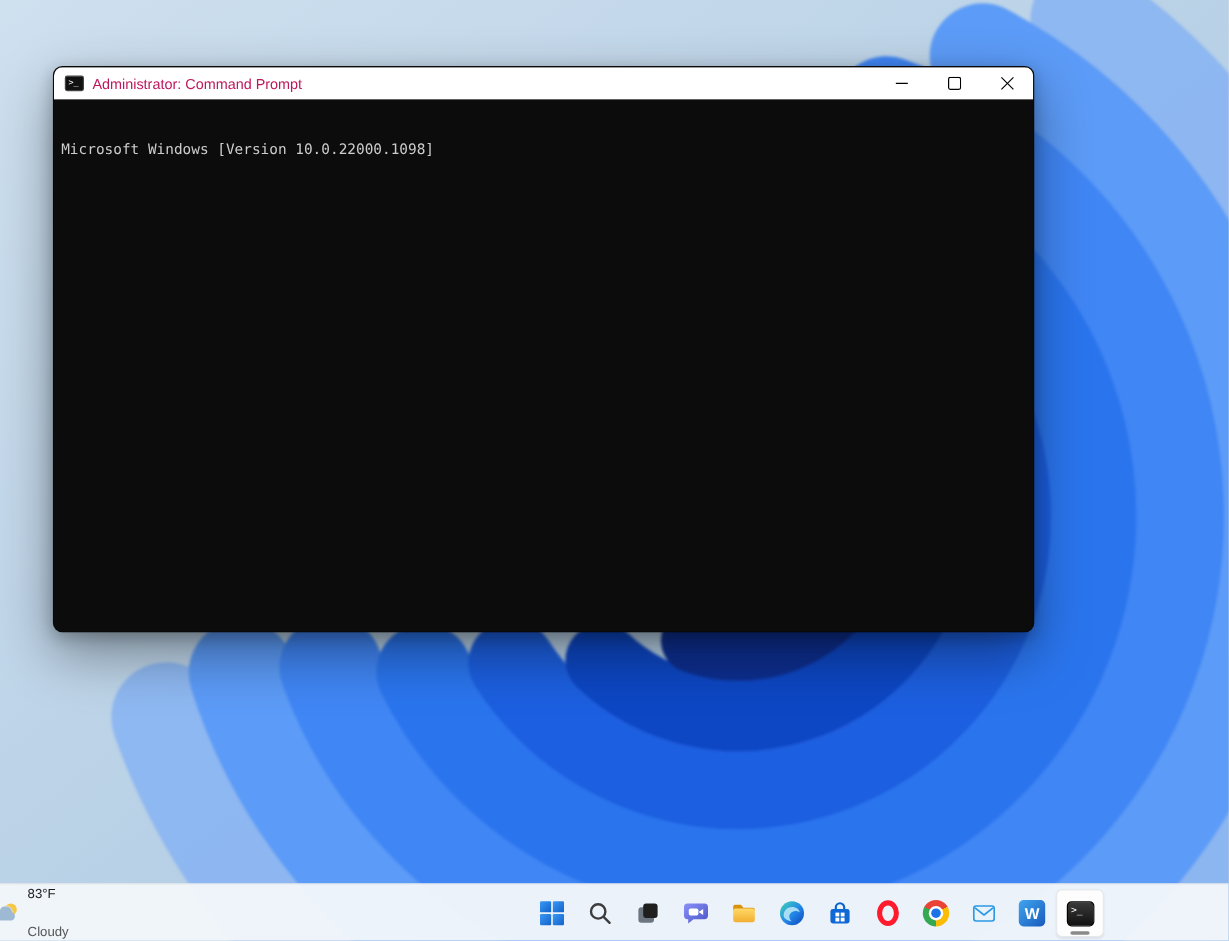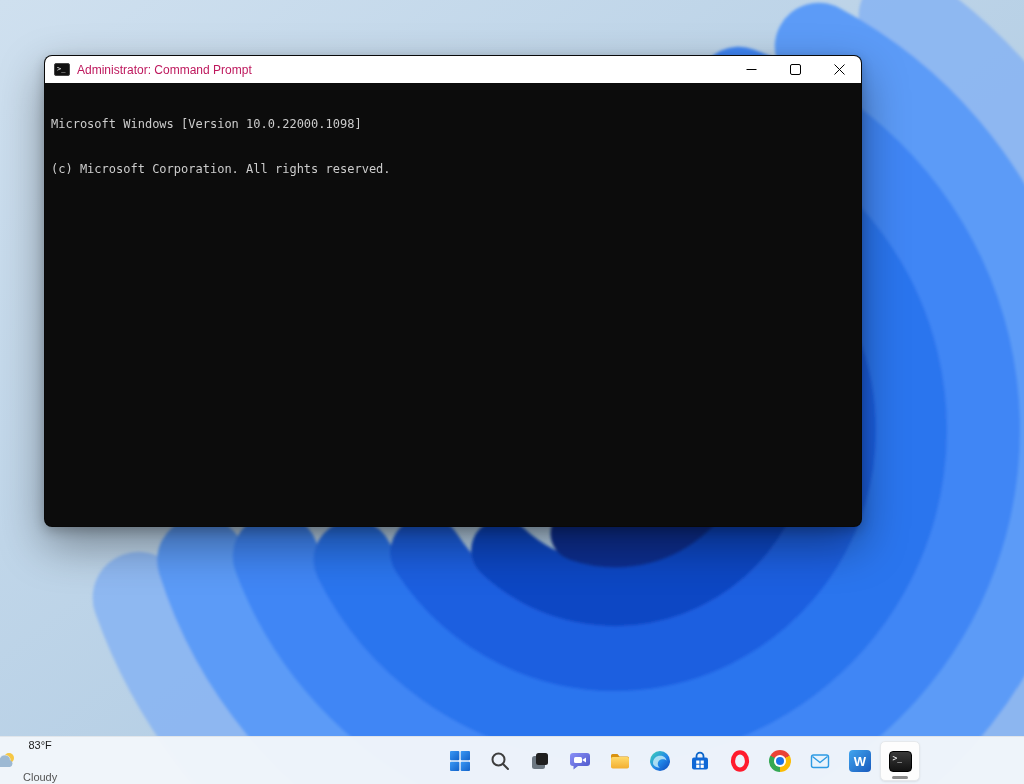--- a/index.html
+++ b/index.html
@@ -46,21 +46,21 @@
   }
   @keyframes blink { 50% { opacity:0; } }
 
   
   .taskbar {
     position:absolute; left:0; bottom:0; width:1024px; height:48px;
     background:rgba(242,246,250,.97); border-top:1px solid rgba(0,0,0,.06);
   }
   .weather {
     position:absolute; left:0; top:0; height:48px; display:flex; align-items:center;
-    padding:0 10px 0 0; gap:4px; border-radius:4px;text-align:center;
+    padding:0 10px 0 0; gap:4px; border-radius:4px;
   }
   .weather .w-icn { margin-left:-7px; }
   .w-txt { display:flex; flex-direction:column; justify-content:center; }
   .w-temp { font-size:11px; color:#1b1b1b; line-height:13px; }
   .w-cond { font-size:11px; color:#555; line-height:13px;margin-top:19px; }
 
   .task-icons { position:absolute; left:440px; top:4px; display:flex; }
   .tb-btn {
     width:40px; height:40px; border:none; background:transparent; border-radius:5px;
     display:flex; align-items:center; justify-content:center; position:relative; cursor:default;
@@ -142,21 +142,20 @@
         <button class="ctrl close" title="Close">
           <svg width="11" height="11">
             <line x1="0.5" y1="0.5" x2="10.5" y2="10.5" stroke="#000" stroke-width="1"></line>
             <line x1="10.5" y1="0.5" x2="0.5" y2="10.5" stroke="#000" stroke-width="1"></line>
           </svg>
         </button>
       </div>
     </div>
     <div class="terminal">
       <div class="tline">Microsoft Windows [Version 10.0.22000.1098]</div>
-      <div class="tline">(c) Microsoft Corporation. All rights reserved.</div>
       <div class="tline blank"></div>
     </div>
   </div>
 
   <div class="taskbar">
 
     <div class="weather">
       <svg class="w-icn" width="26" height="26" viewBox="0 0 26 26">
         <circle cx="16" cy="10" r="5" fill="#f6c744"></circle>
         <path d="M6 19a4.2 4.2 0 0 1 .6-8.35A5.6 5.6 0 0 1 17.4 12.3 3.6 3.6 0 0 1 17 19Z" fill="#9db9d3"></path>

